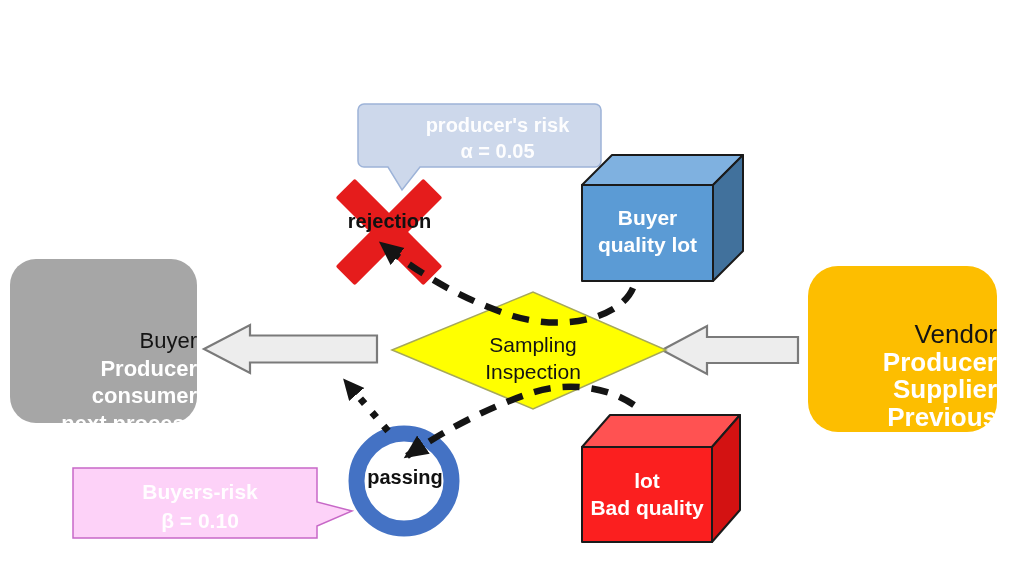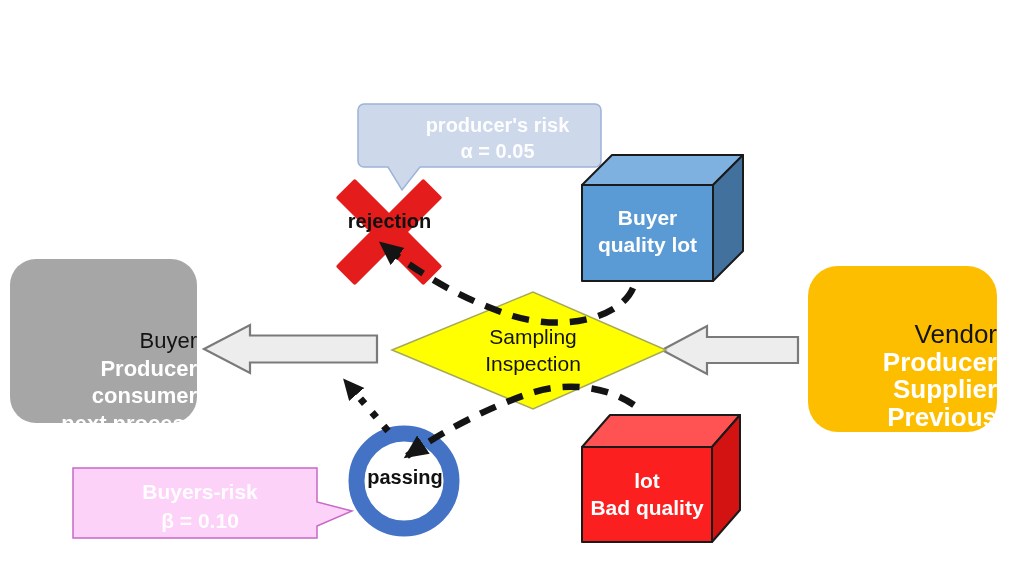--- a/index.html
+++ b/index.html
@@ -21,21 +21,21 @@
   .box-text {
     position:absolute; display:flex; flex-direction:column; justify-content:center;
     text-align:right;
     margin-top:41px;
   }
   .box-text .ln { width:100%; }
   .buyer-text { font-size:22px; line-height:27.5px; }
   .vendor-text { font-size:26px; line-height:27.5px;border-radius:8px; }
   .ln.black { color:#141414; font-weight:400; }
   .ln.white { color:#ffffff; font-weight:600; }
-  .diamond-text { font-size:21px; line-height:27px; color:#141414; font-weight:400; }
+  .diamond-text { font-size:21px; line-height:27px; color:#141414; font-weight:400;margin-top:8px; }
   .pink-text { font-size:21px; line-height:29px; }
 
   
   .bubble-blue  { fill:var(--producers-callout-blue,#CDD8EB); stroke:#9db3d8; stroke-width:1.5; }
   .bubble-pink  { fill:var(--buyers-callout-pink,#FDD2F8); stroke:#c768c7; stroke-width:1.5; }
   .buyer-rect   { fill:var(--buyer-gray,#A6A6A6); }
   .vendor-rect  { fill:var(--vendor-orange,#FDBE00); }
   .block-arrow  { fill:#ededed; stroke:#7a7a7a; stroke-width:2.2; }
   .diamond      { fill:var(--inspection-yellow,#FFFF00); stroke:#a6a85a; stroke-width:1.5; }
   .cube-stroke  { stroke:#1a1a1a; stroke-width:2; stroke-linejoin:round; }

